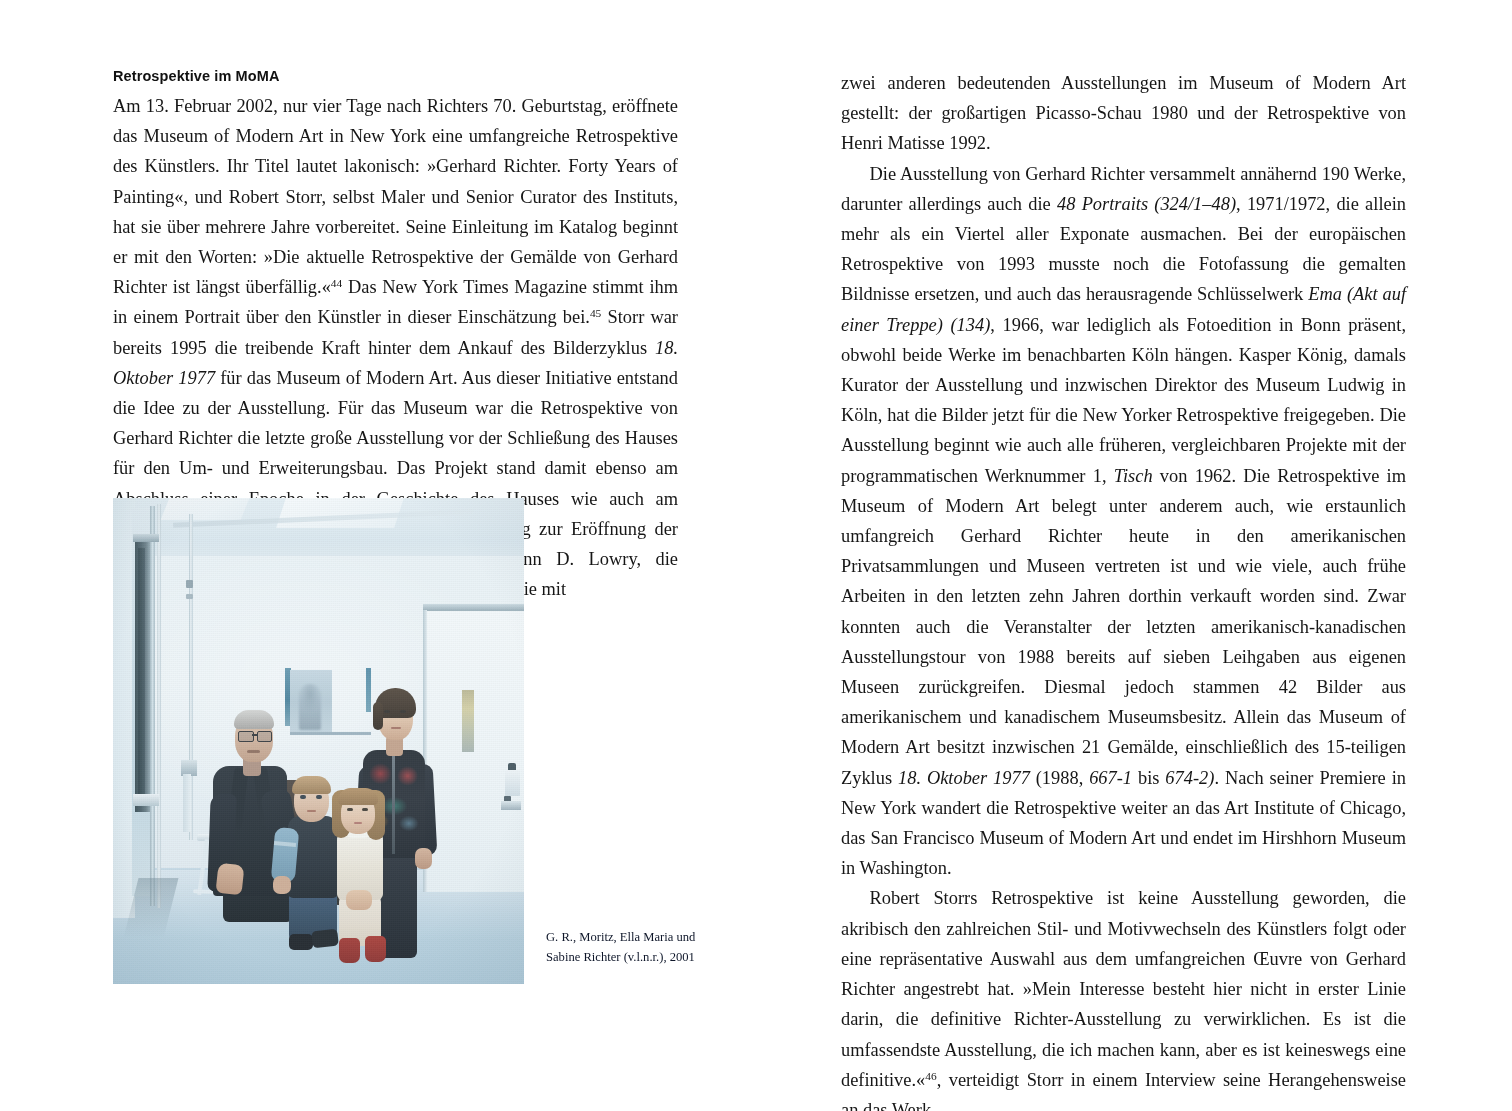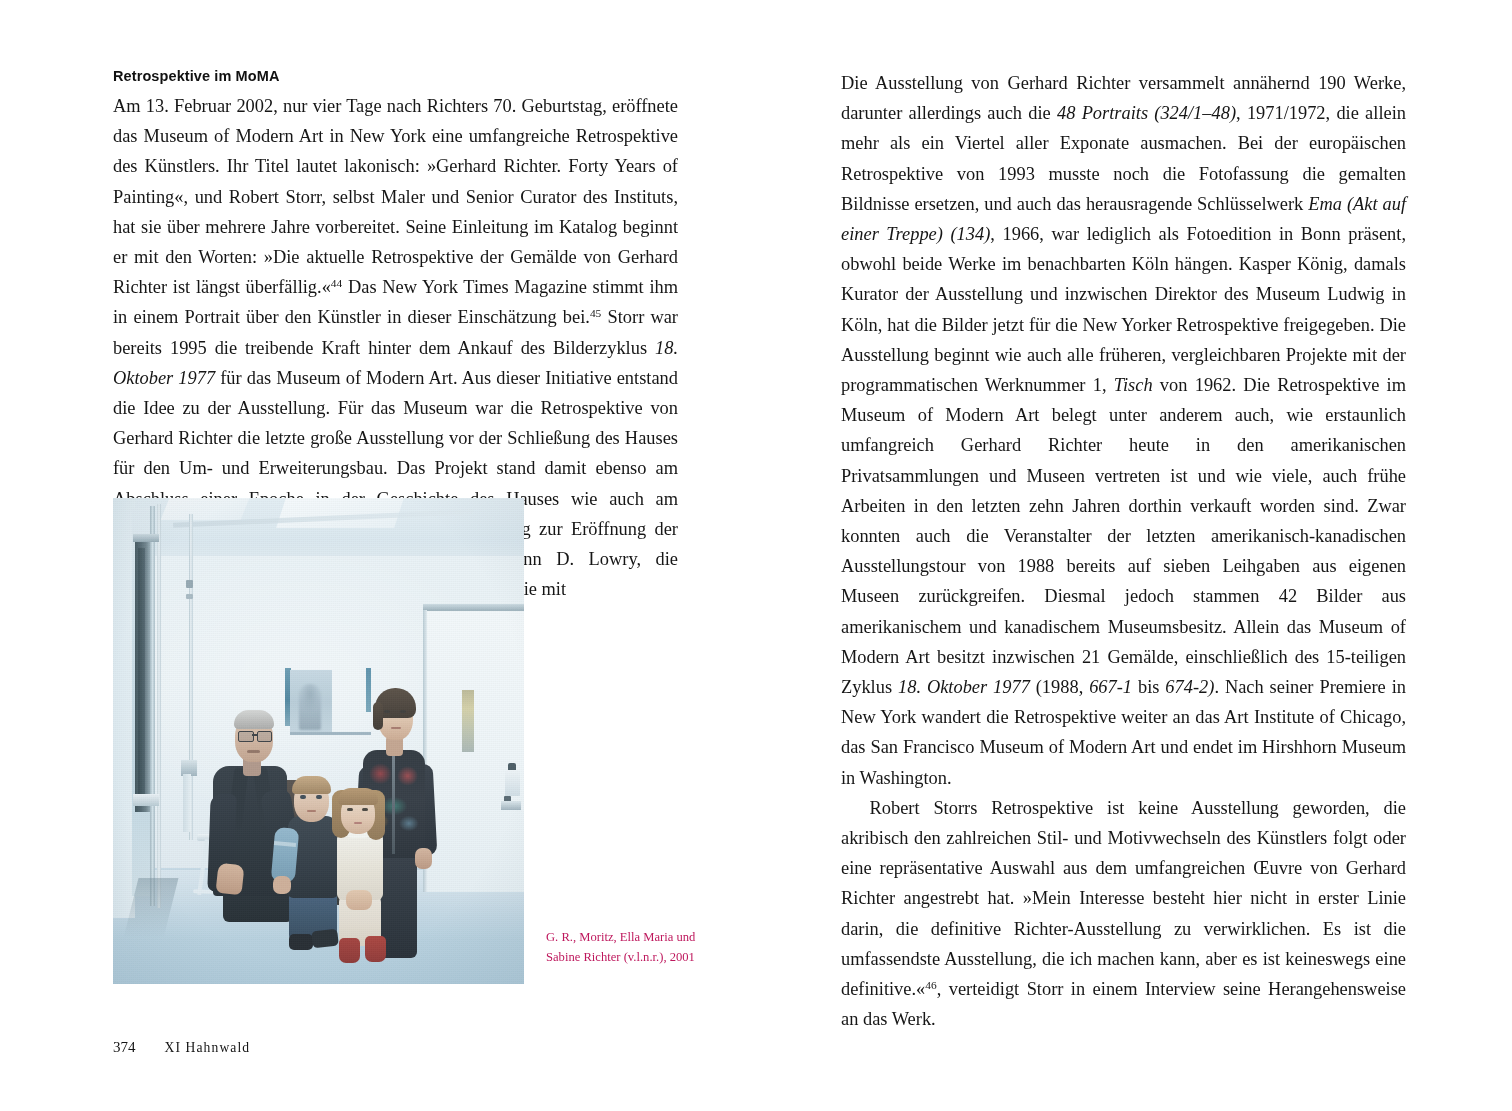--- a/index.html
+++ b/index.html
@@ -75,21 +75,21 @@
     overflow: hidden;
     background: #cfdde6;
   }
   .caption {
     position: absolute;
     left: 546px;
     top: 928px;
     width: 150px;
     font-size: 12.6px;
     line-height: 19.6px;
-    color: #be185d;
+    color: #0f172a;
     font-family: "Liberation Serif", serif;
   }
 
   
   .footer {
     position: absolute;
     bottom: 0;
     font-size: 14.2px;
     color: #141414;
   }
@@ -670,24 +670,22 @@
       <div class="ph-layer ph-girl-mouth"></div>
 
       <div class="ph-layer ph-cast"></div>
       <div class="ph-layer ph-grain"></div>
       <div class="ph-layer ph-vignette"></div>
     </div>
   </div>
 
   <div class="caption">G. R., Moritz, Ella Maria und Sabine Richter (v.l.n.r.), 2001</div>
 
-  <div class="footer footer-left">
-    <span class="footer-inline folio">374</span><span class="footer-inline running-title">XI Hahnwald</span>
-  </div>
 
   <div class="col col-right">
+    <p class="body-par no-indent" id="par-right-1">zwei anderen bedeutenden Ausstellungen im Museum of Modern Art gestellt: der großartigen Picasso-Schau 1980 und der Retrospektive von Henri Matisse 1992.</p>
     <p class="body-par" id="par-right-2">Die Ausstellung von Gerhard Richter versammelt annähernd 190 Werke, darunter allerdings auch die <span class="it">48 Portraits (324/1–48)</span>, 1971/1972, die allein mehr als ein Viertel aller Exponate ausmachen. Bei der europäischen Retrospektive von 1993 musste noch die Fotofassung die gemalten Bildnisse ersetzen, und auch das herausragende Schlüsselwerk <span class="it">Ema (Akt auf einer Treppe) (134)</span>, 1966, war lediglich als Fotoedition in Bonn präsent, obwohl beide Werke im benachbarten Köln hängen. Kasper König, damals Kurator der Ausstellung und inzwischen Direktor des Museum Ludwig in Köln, hat die Bilder jetzt für die New Yorker Retrospektive freigegeben. Die Ausstellung beginnt wie auch alle früheren, vergleichbaren Projekte mit der programmatischen Werknummer 1, <span class="it">Tisch</span> von 1962. Die Retrospektive im Museum of Modern Art belegt unter anderem auch, wie erstaunlich umfangreich Gerhard Richter heute in den amerikanischen Privatsammlungen und Museen vertreten ist und wie viele, auch frühe Arbeiten in den letzten zehn Jahren dorthin verkauft worden sind. Zwar konnten auch die Veranstalter der letzten amerikanisch-kanadischen Ausstellungstour von 1988 bereits auf sieben Leihgaben aus eigenen Museen zurückgreifen. Diesmal jedoch stammen 42 Bilder aus amerikanischem und kanadischem Museumsbesitz. Allein das Museum of Modern Art besitzt inzwischen 21 Gemälde, einschließlich des 15-teiligen Zyklus <span class="it">18. Oktober 1977</span> (1988, <span class="it">667-1</span> bis <span class="it">674-2)</span>. Nach seiner Premiere in New York wandert die Retrospektive weiter an das Art Institute of Chicago, das San Francisco Museum of Modern Art und endet im Hirshhorn Museum in Washington.</p>
     <p class="body-par" id="par-right-3">Robert Storrs Retrospektive ist keine Ausstellung geworden, die akribisch den zahlreichen Stil- und Motivwechseln des Künstlers folgt oder eine repräsentative Auswahl aus dem umfangreichen Œuvre von Gerhard Richter angestrebt hat. »Mein Interesse besteht hier nicht in erster Linie darin, die definitive Richter-Ausstellung zu verwirklichen. Es ist die umfassendste Ausstellung, die ich machen kann, aber es ist keineswegs eine definitive.«<sup class="fn">46</sup>, verteidigt Storr in einem Interview seine Herangehensweise an das Werk.</p>
 
   </div>
 
 
 </div>
 
 </body></html>

